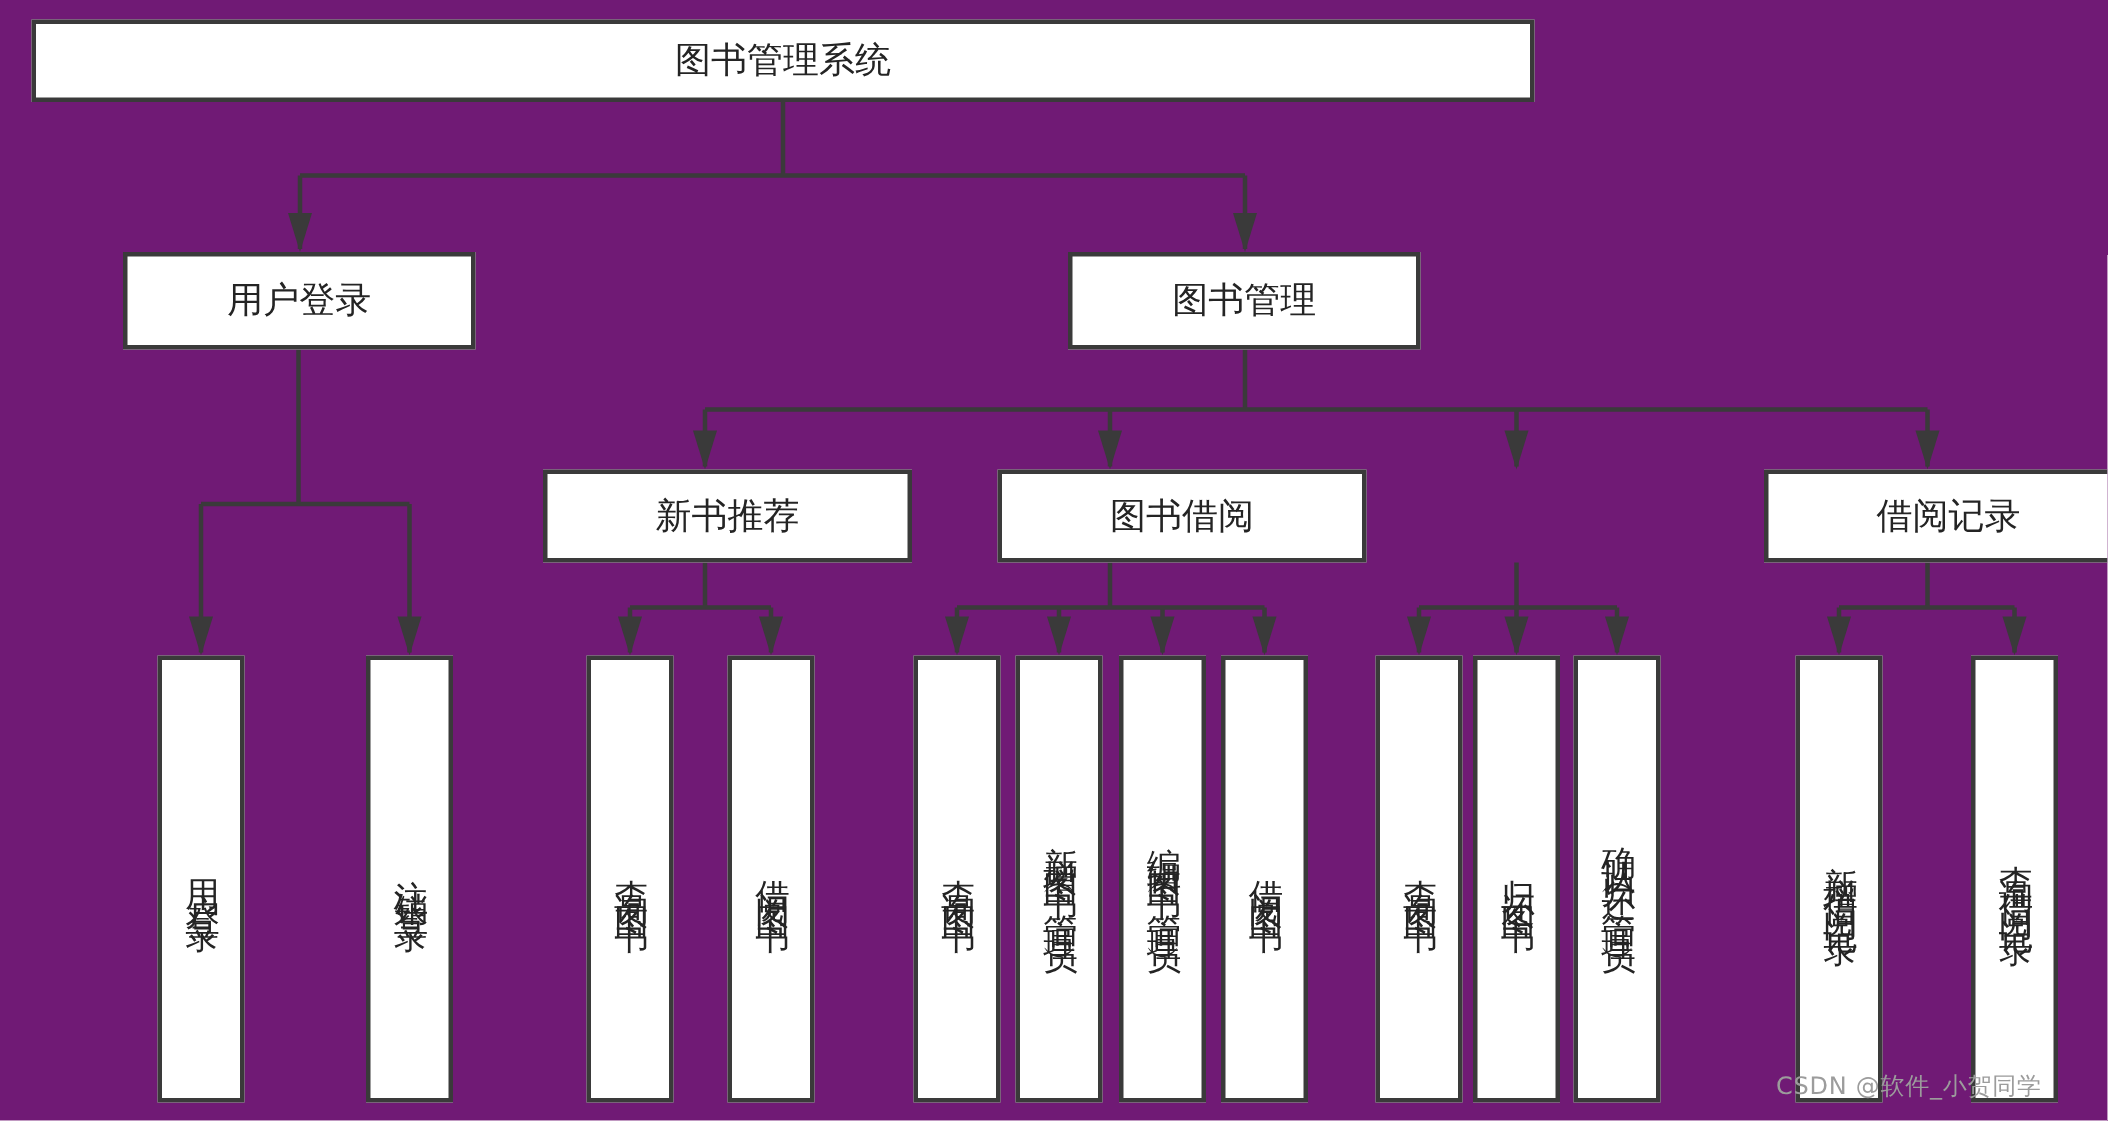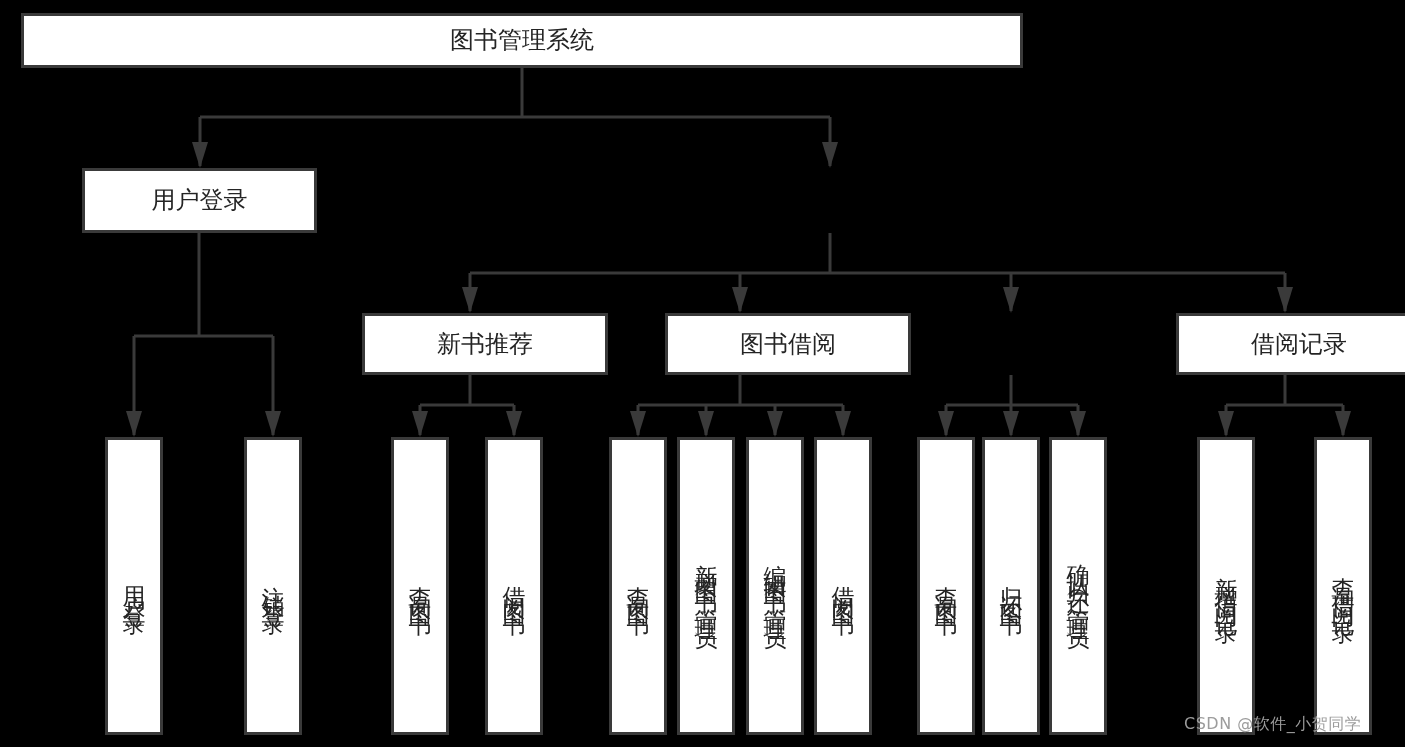--- a/index.html
+++ b/index.html
@@ -1,20 +1,20 @@
 <!DOCTYPE html>
 <html><head>
 <meta charset="utf-8">
 <style>
   html, body { margin: 0; padding: 0; background: #ffffff; }
   #canvas {
     position: relative;
     width: 1405px;
     height: 747px;
-    background: #000000;
+    background: #701a75;
     font-family: "DejaVu Sans", "Liberation Sans", sans-serif;
     overflow: hidden;
   }
   #connectors {
     position: absolute;
     left: 0; top: 0;
     width: 1405px; height: 747px;
     z-index: 1;
     pointer-events: none;
   }
@@ -98,20 +98,23 @@
     <polygon class="ah" points="1335,411 1351,411 1343,437"></polygon>
   </svg>
 
   <div class="node root">
     <span>图书管理系统</span>
   </div>
 
   <div class="node lvl2" style="left:82px;">
     <span>用户登录</span>
   </div>
+  <div class="node lvl2" style="left:712px;">
+    <span>图书管理</span>
+  </div>
 
   <div class="node lvl3" style="left:362px;">
     <span>新书推荐</span>
   </div>
   <div class="node lvl3" style="left:665px;">
     <span>图书借阅</span>
   </div>
   <div class="node lvl3" style="left:1176px;">
     <span>借阅记录</span>
   </div>

